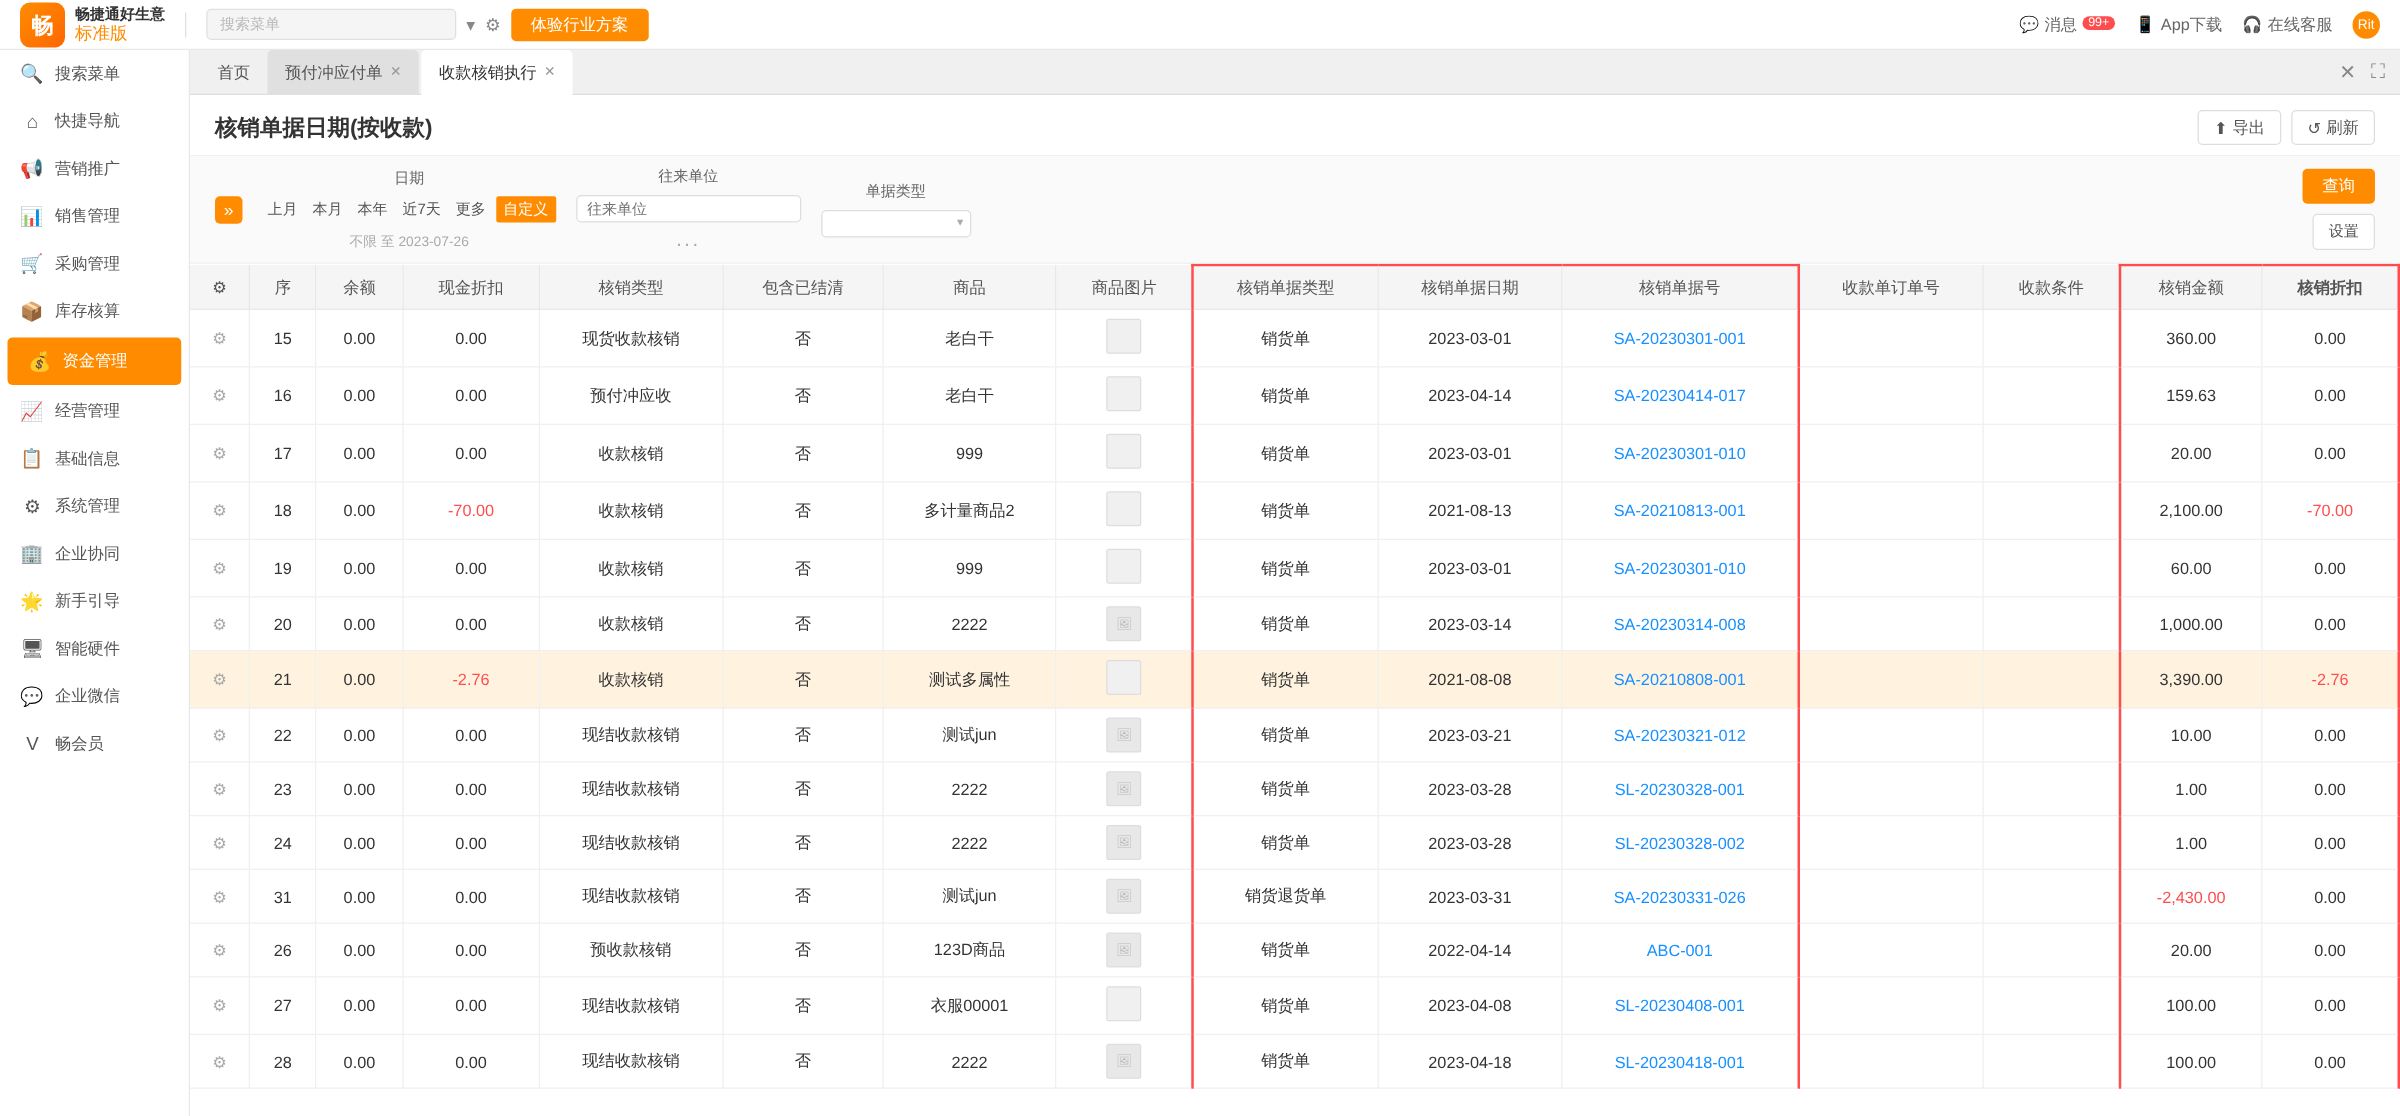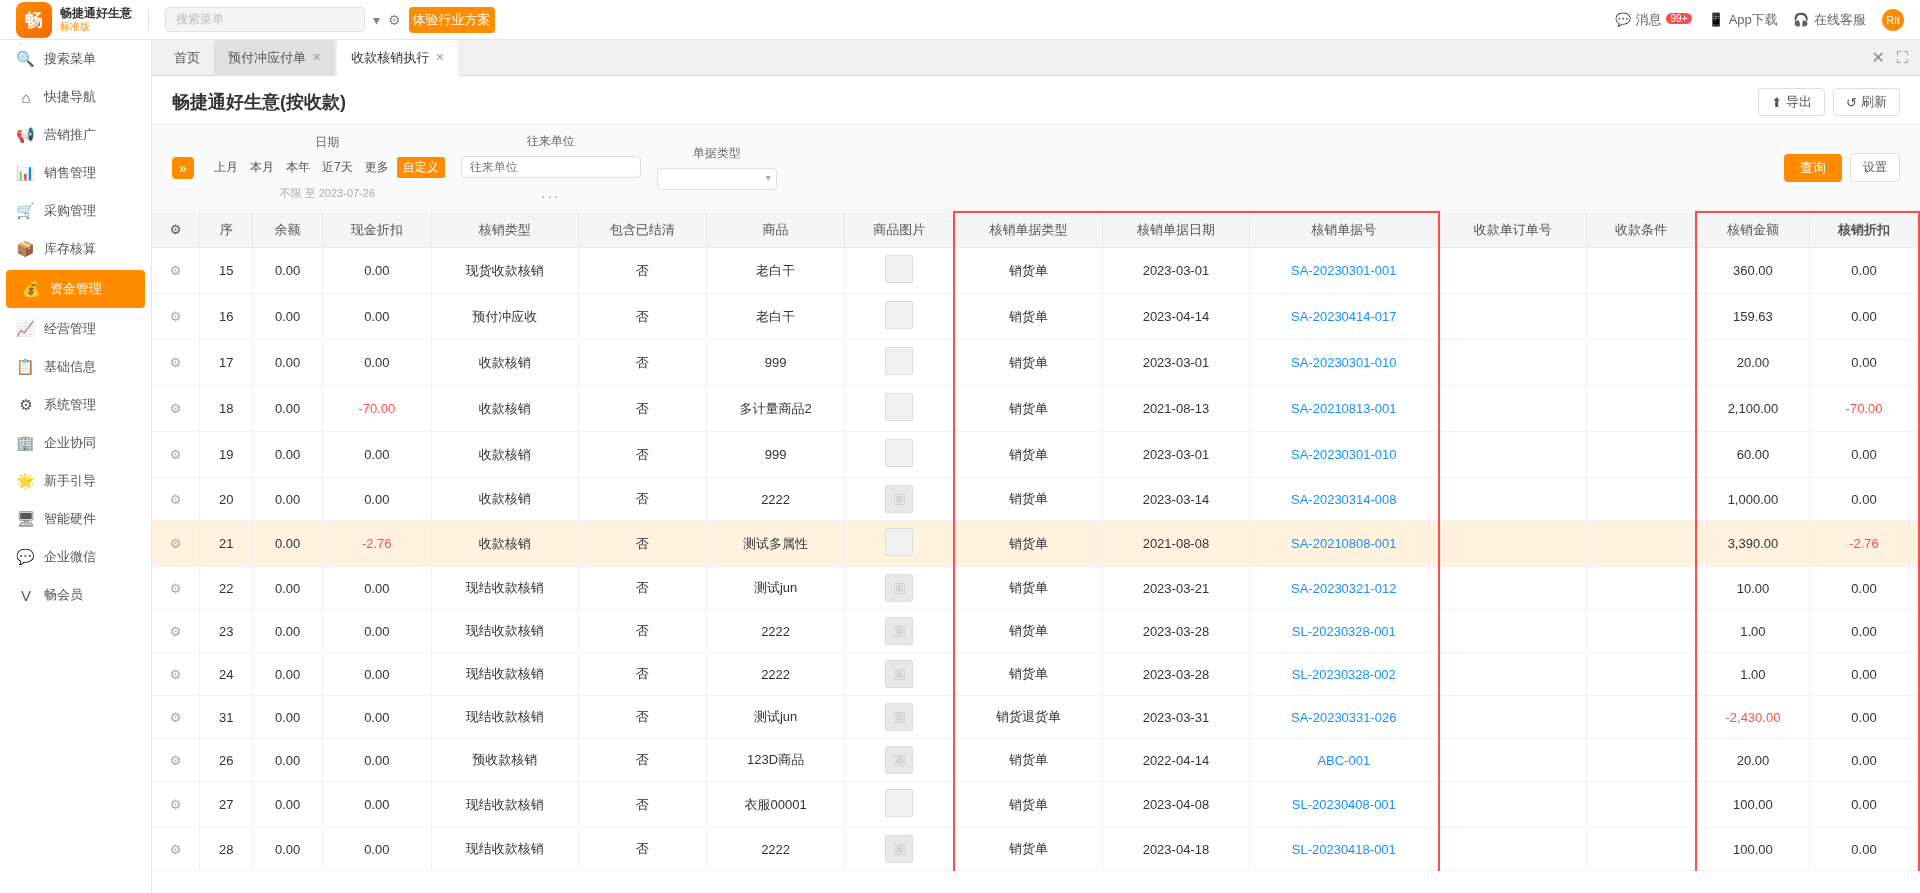--- a/index.html
+++ b/index.html
@@ -33,21 +33,21 @@
       padding: 0 5px;
       font-size: 10px;
       position: relative;
       top: -1px;
     }
     .btn-solution {
       background: #ff8c00;
       color: #fff;
       border: none;
       border-radius: 4px;
-      padding: 4px 4px;
+      padding: 4px 16px;
       cursor: pointer;
       font-size: 13px;
     }
     .gear-icon, .dropdown-icon { color: #888; cursor: pointer; font-size: 14px; }
 
     
     .layout { display: flex; height: calc(893px - 40px); }
     .sidebar {
       width: 152px;
       background: #fff;
@@ -258,21 +258,21 @@
     .img-placeholder.has-img { background: #e8e8e8; }
   </style>
 </head>
 <body>
 
 <div class="top-bar">
   <div class="top-bar-left">
     <div class="logo-icon">畅</div>
     <div style="display:flex;flex-direction:column;line-height:1.2;">
       <span style="font-size:12px;color:#333;font-weight:bold;">畅捷通好生意</span>
-      <span style="font-size:10px;color:#ff8c00;">标准版</span>
+      <span style="font-size:14px;color:#ff8c00;">标准版</span>
     </div>
     <div style="width:1px;height:20px;background:#e0e0e0;margin:0 8px;"></div>
     <div class="top-bar-search-area">搜索菜单</div>
     <span class="dropdown-icon">▾</span>
     <span class="gear-icon">⚙</span>
     <button class="btn-solution">体验行业方案</button>
   </div>
   <div class="top-bar-right">
     <div style="display:flex;align-items:center;gap:4px;">
       <span>💬</span>
@@ -375,21 +375,21 @@
           </div>
         </div>
       <div class="tab-bar-right">
         <button class="tab-ctrl-btn">✕</button>
         <button class="tab-ctrl-btn">⛶</button>
       </div>
     </div>
 
     <div class="page-content">
       <div class="page-header">
-        <span class="page-title">畅捷通好生意(按收款)</span>
+        <span class="page-title">核销单据日期(按收款)</span>
         <div class="page-actions">
           <button class="btn-export">
             <span>⬆</span>
             <span>导出</span>
           </button>
           <button class="btn-refresh">
             <span>↺</span>
             <span>刷新</span>
           </button>
         </div>
@@ -416,21 +416,21 @@
         </div>
         <div class="filter-group">
           <span class="filter-label">单据类型</span>
           <div style="position:relative;display:inline-block;">
             <select class="filter-select">
               <option></option>
             </select>
             <span style="position:absolute;right:6px;top:4px;pointer-events:none;color:#aaa;font-size:10px;">▾</span>
           </div>
         </div>
-        <div style="margin-left:auto;display:flex;gap:8px;flex-direction:row;align-items:flex-end;">
+        <div style="margin-left:auto;display:flex;gap:8px;flex-direction:column;align-items:flex-end;">
           <button class="btn-query">查询</button>
           <button class="btn-settings">设置</button>
         </div>
       </div>
 
 
       <div class="table-wrap">
         <table>
           <thead>
             <tr id="table-header-row">

